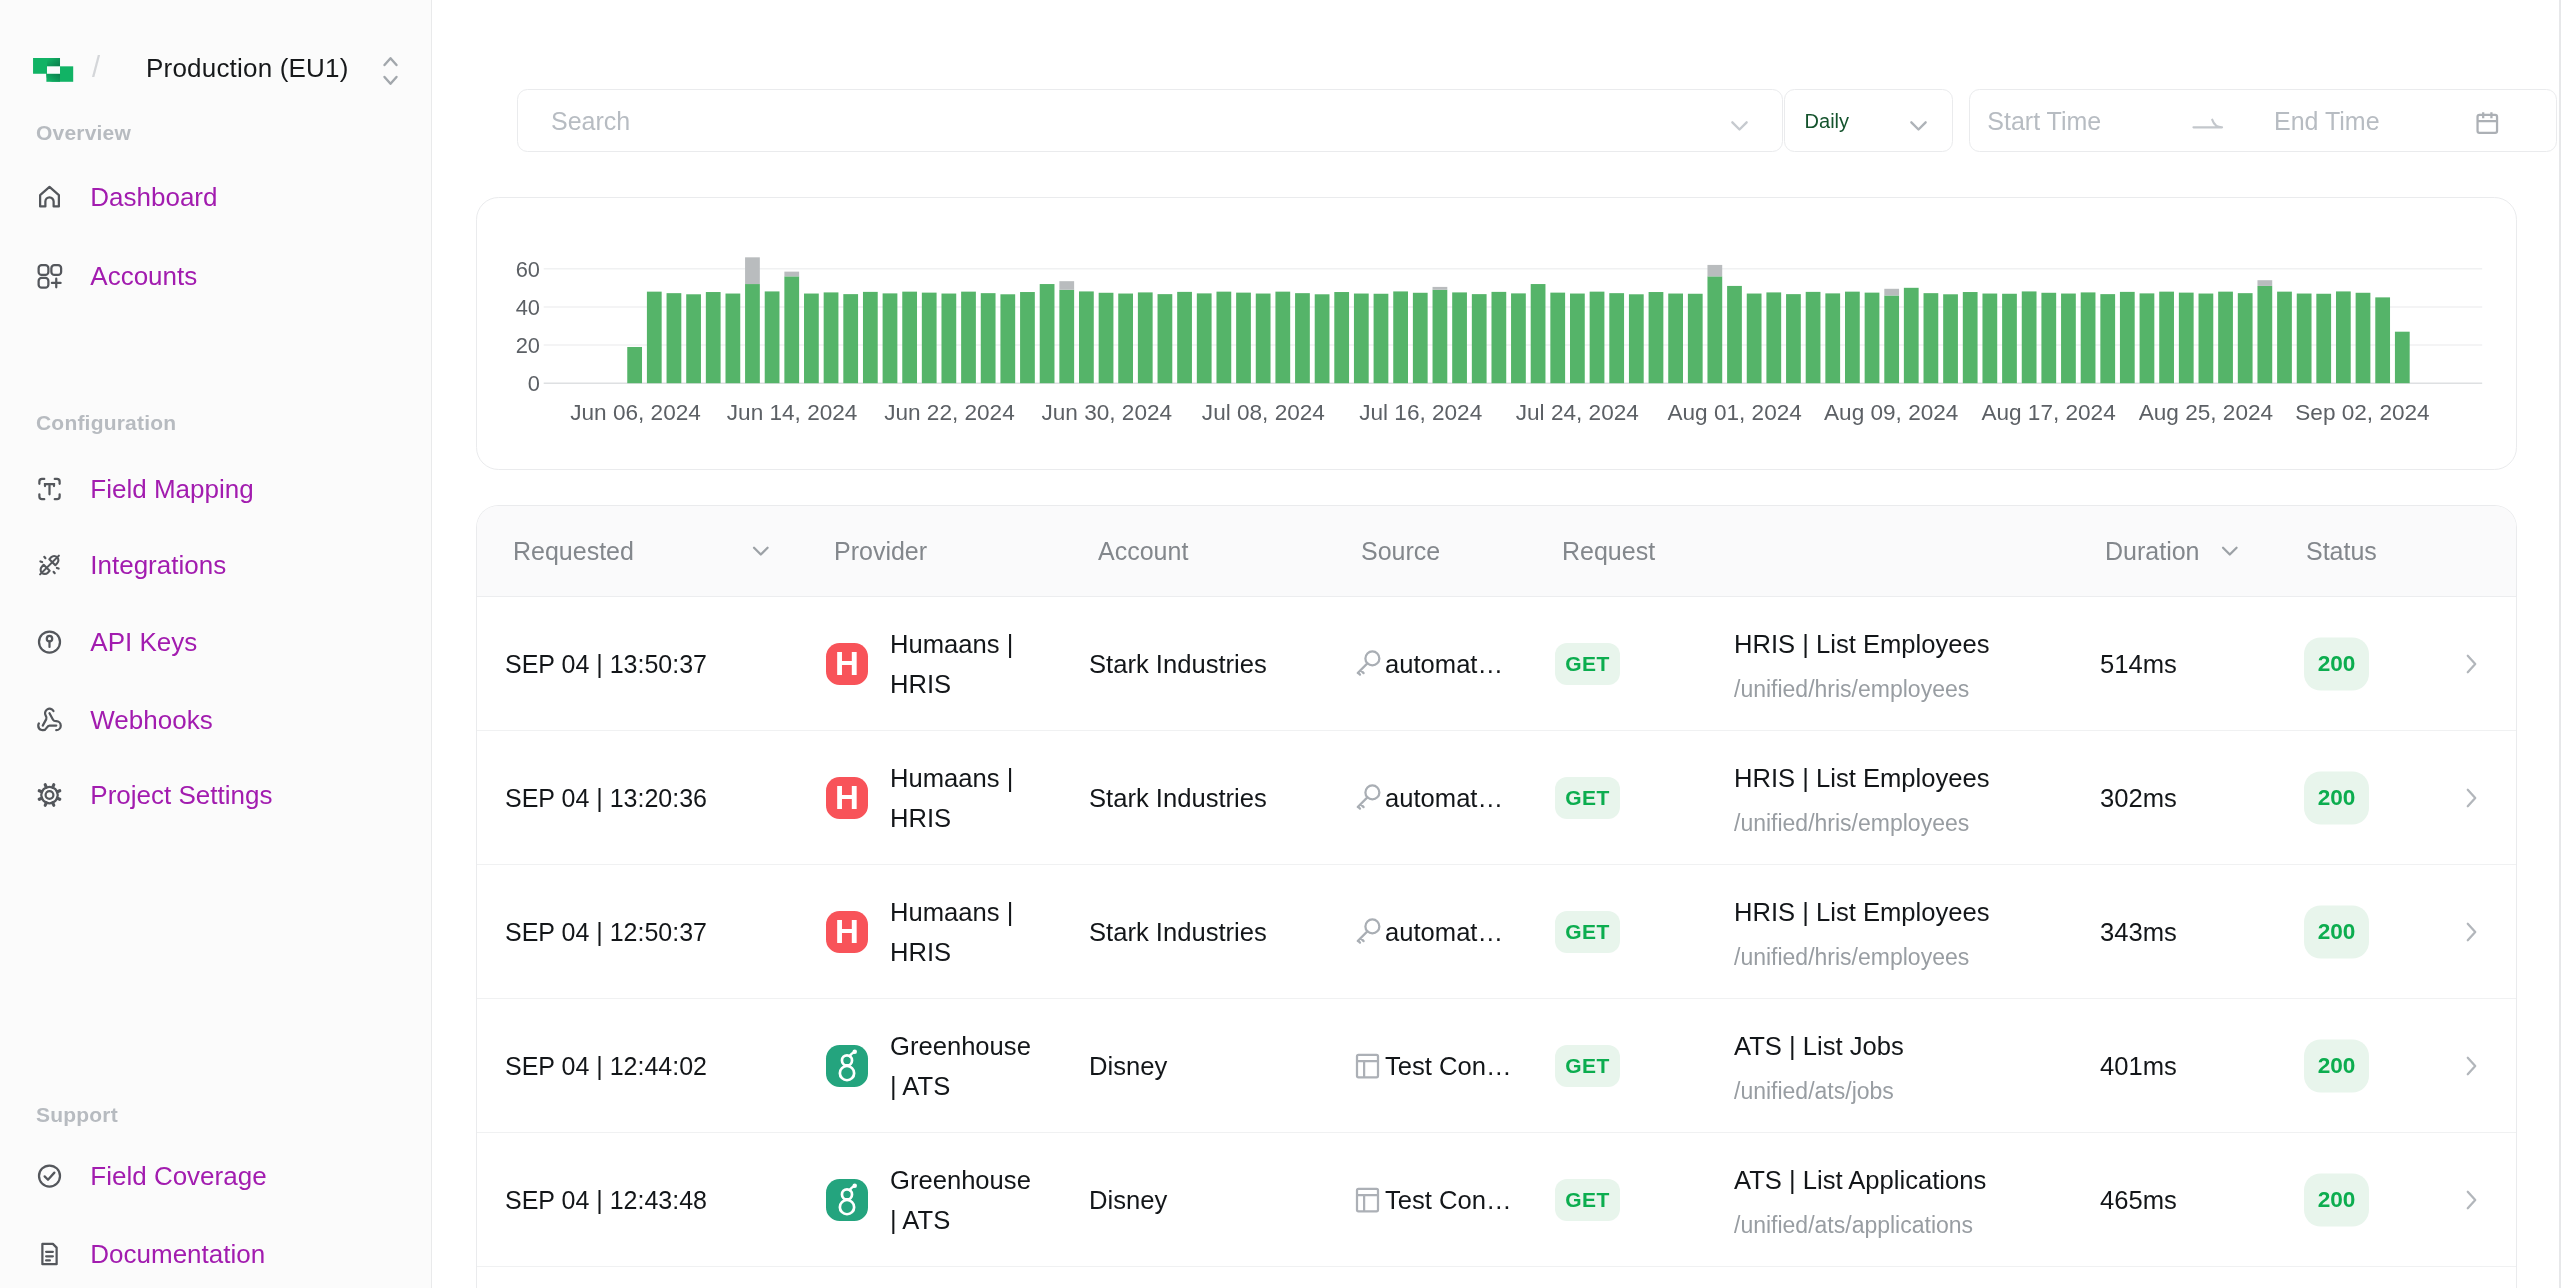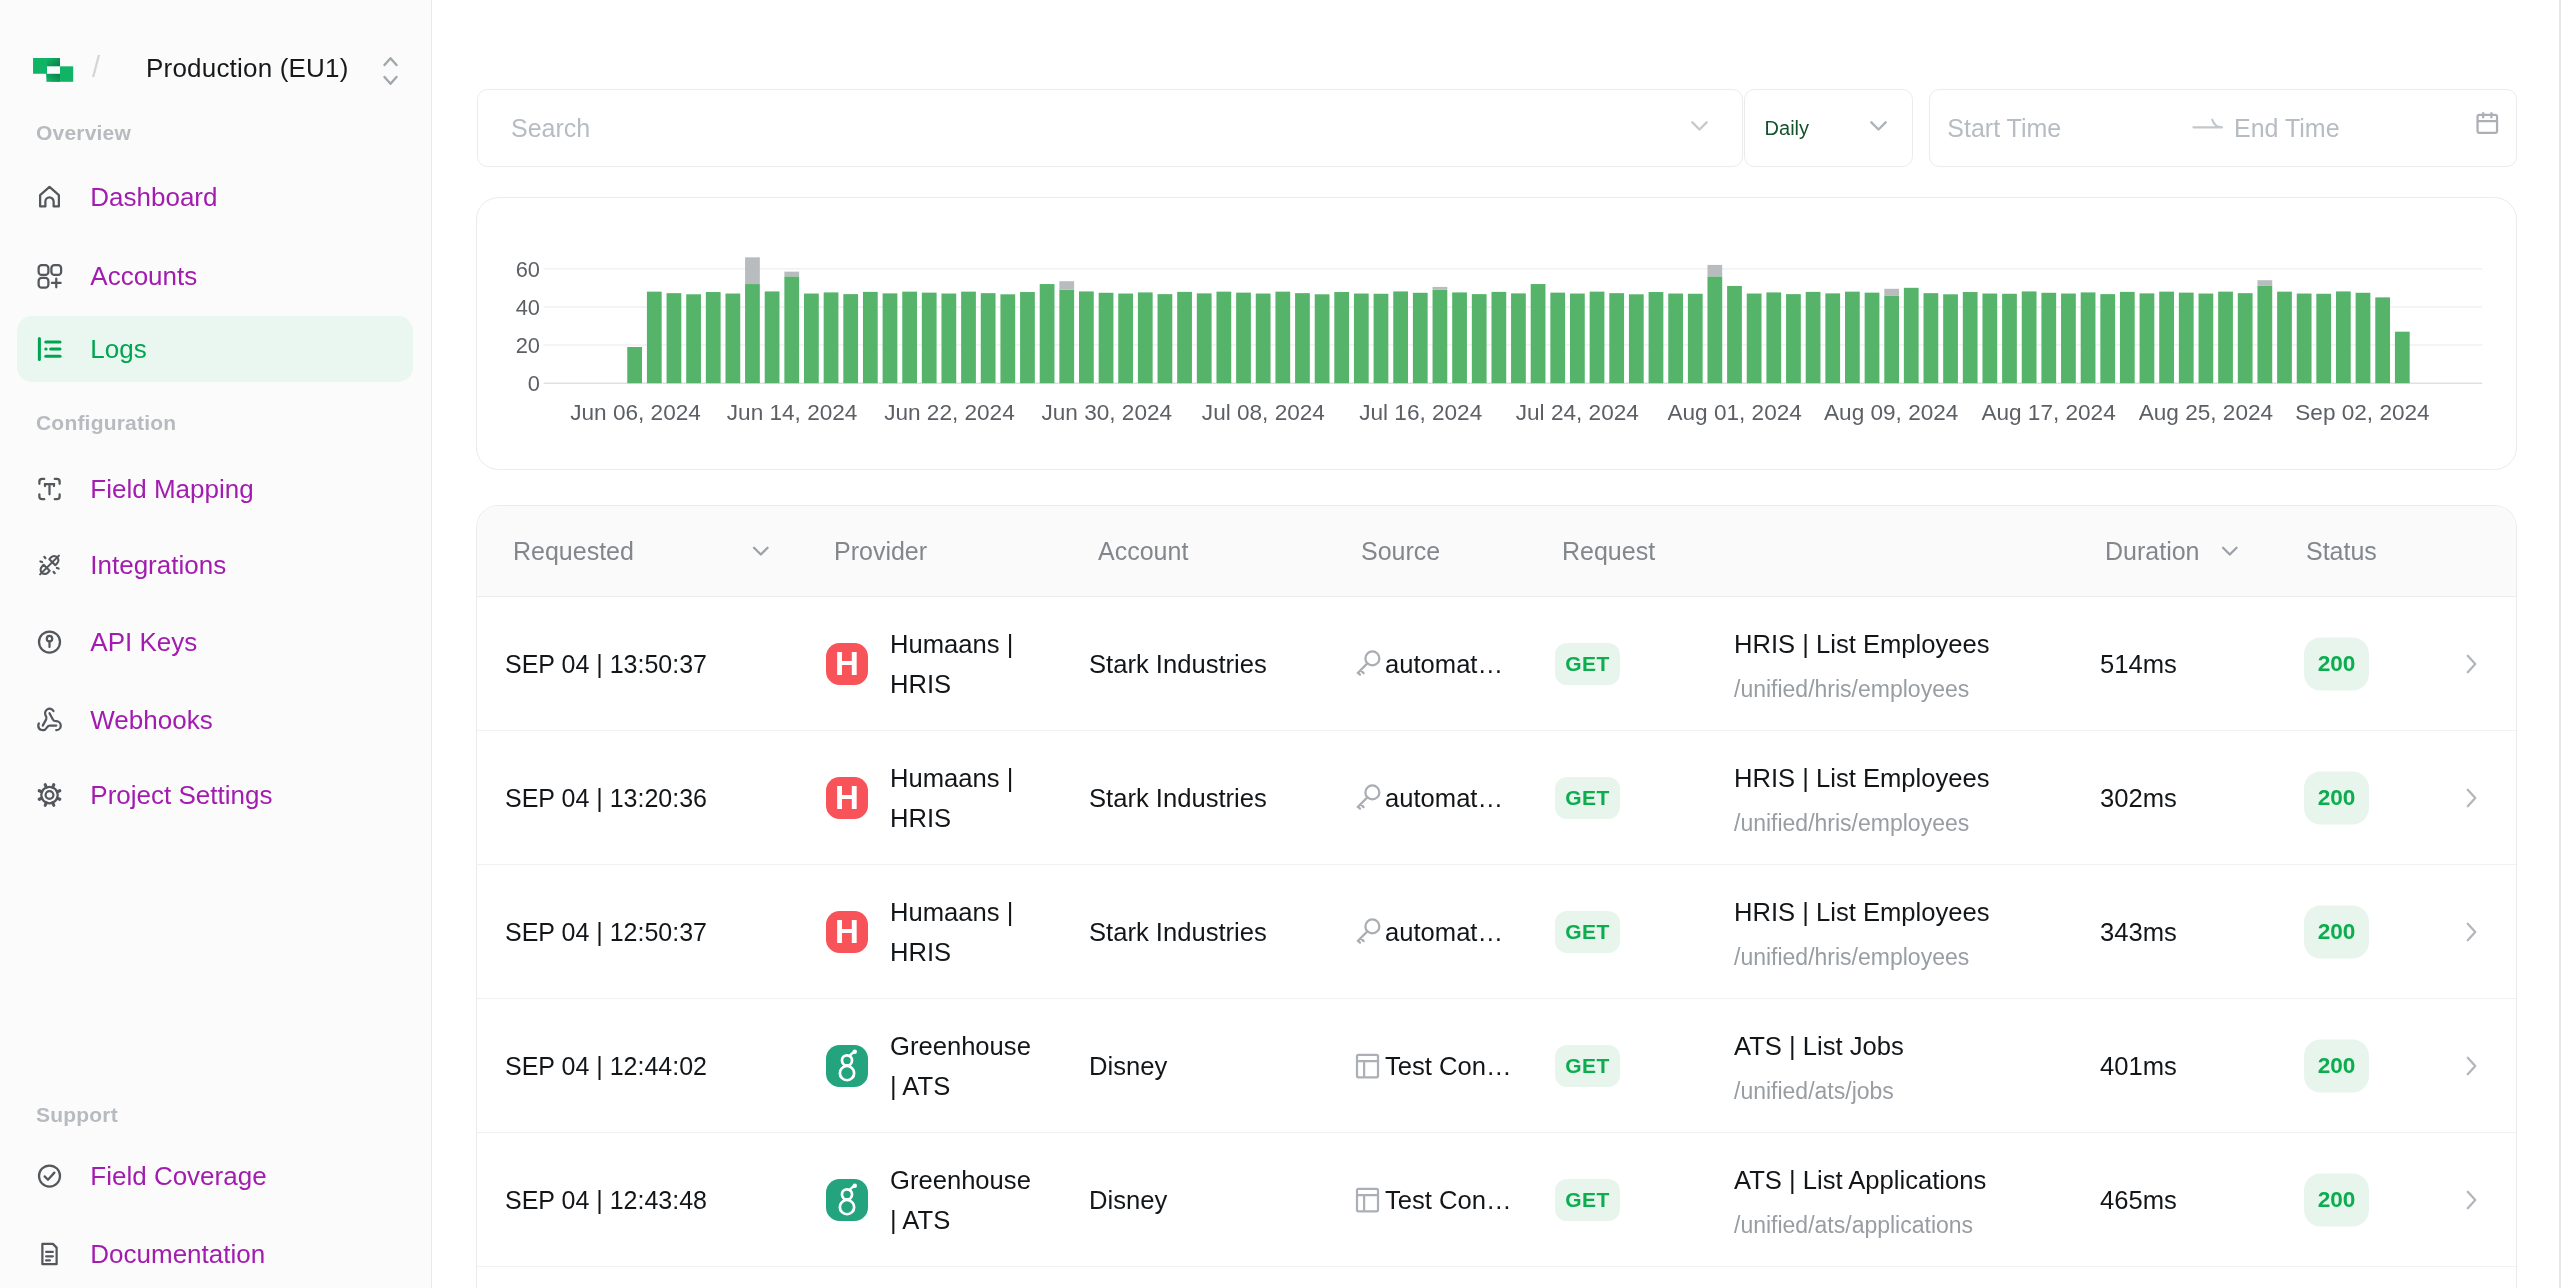--- a/index.html
+++ b/index.html
@@ -10,21 +10,21 @@
 .slash { position:absolute; left:92px; top:51px; font-size:29px; color:#D4D6D9; }
 .orgname { position:absolute; left:140px; top:53px; font-size:26px; color:#17191B; font-weight:400; letter-spacing:0.2px;margin-left:6px; }
 .seclabel { position:absolute; left:36px; font-size:21px; font-weight:700; color:#B7BBC0; letter-spacing:0.2px; }
 .navitem { position:absolute; left:17.3px; width:396px; height:66px; border-radius:15px; }
 .navitem .nlabel { position:absolute; left:73px; top:50%; transform:translateY(-50%); font-size:26px; color:#a21caf; white-space:nowrap; }
 .navitem .nicon { position:absolute; left:19px; top:50%; transform:translateY(-50%); width:27px; height:27px; }
 .navitem.active { background:#E9F7F0; }
 .navitem.active .nlabel { color:#00A551; }
 
 #vline { position:absolute; left:2559px; top:0; width:1.5px; height:1288px; background:#E7E8EA; }
-.box { position:absolute; top:89px; height:78px; border:1.5px solid #EAEBED; border-radius:10.5px; background:#fff; }
+.box { position:absolute; top:89px; height:63px; border:1.5px solid #EAEBED; border-radius:10.5px; background:#fff;margin-left:40px; }
 .ph { position:absolute; color:#B7BCC2; font-size:25px; top:50%; transform:translateY(-50%); white-space:nowrap; }
 .darktxt { position:absolute; color:#14532d; font-size:20px; top:50%; transform:translateY(-50%); font-weight:400; }
 .card { position:absolute; background:#fff; border:1.5px solid #EAEBED; border-radius:22.6px; }
 
 #thead { position:absolute; left:0; top:0; width:100%; height:91px; background:#FAFAFB; border-bottom:1.5px solid #ECEDEF; border-radius:21px 21px 0 0; }
 .th { position:absolute; top:0; height:91px; line-height:91px; font-size:25px; color:#83878C; font-weight:500; }
 .row { position:absolute; left:0; width:100%; height:134px; border-bottom:1.5px solid #F0F1F2; }
 .ts { position:absolute; left:28px; top:50%; transform:translateY(-50%); font-size:25px; color:#131619; }
 .pvicon { position:absolute; left:349px; top:50%; transform:translateY(-50%); width:42px; height:42px; border-radius:13.6px; }
 .pvicon.hum { background:#F85359; }
@@ -78,29 +78,20 @@
         <span class="nlabel">Dashboard</span>
       </div>
 <div class="navitem" style="top:243px">
         <svg class="nicon" viewBox="0 0 36 36" fill="none">
           <rect x="3.5" y="3.5" width="13" height="13" rx="4" stroke="#54575C" stroke-width="3"></rect>
           <rect x="20.5" y="3.5" width="13" height="13" rx="4" stroke="#54575C" stroke-width="3"></rect>
           <rect x="3.5" y="20.5" width="13" height="13" rx="4" stroke="#54575C" stroke-width="3"></rect>
           <path d="M27 21.5 V33 M21.2 27.2 H32.8" stroke="#54575C" stroke-width="3" stroke-linecap="round"></path>
         </svg>
         <span class="nlabel">Accounts</span>
-      </div>
-<div class="navitem active" style="top:316px">
-        <svg class="nicon" viewBox="0 0 36 36" fill="none">
-          <path d="M4.5 4 V32" stroke="#00A551" stroke-width="4" stroke-linecap="round"></path>
-          <path d="M13 8.5 H32" stroke="#00A551" stroke-width="4" stroke-linecap="round"></path>
-          <path d="M13 18 h0.5 M19.5 18 H32" stroke="#00A551" stroke-width="4" stroke-linecap="round"></path>
-          <path d="M13 27.5 H32" stroke="#00A551" stroke-width="4" stroke-linecap="round"></path>
-        </svg>
-        <span class="nlabel">Logs</span>
       </div>
 <div class="navitem" style="top:456px">
         <svg class="nicon" viewBox="0 0 36 36" fill="none">
           <path d="M11 4.5 H8 a3.5 3.5 0 0 0 -3.5 3.5 v3 M25 4.5 h3 a3.5 3.5 0 0 1 3.5 3.5 v3 M11 31.5 H8 a3.5 3.5 0 0 1 -3.5 -3.5 v-3 M25 31.5 h3 a3.5 3.5 0 0 0 3.5 -3.5 v-3" stroke="#54575C" stroke-width="3" stroke-linecap="round"></path>
           <path d="M12 14 V11.5 H24 V14 M18 11.5 V25" stroke="#54575C" stroke-width="3" stroke-linecap="round"></path>
         </svg>
         <span class="nlabel">Field Mapping</span>
       </div>
 <div class="navitem" style="top:532px">
         <svg class="nicon" viewBox="0 0 36 36" fill="none">

